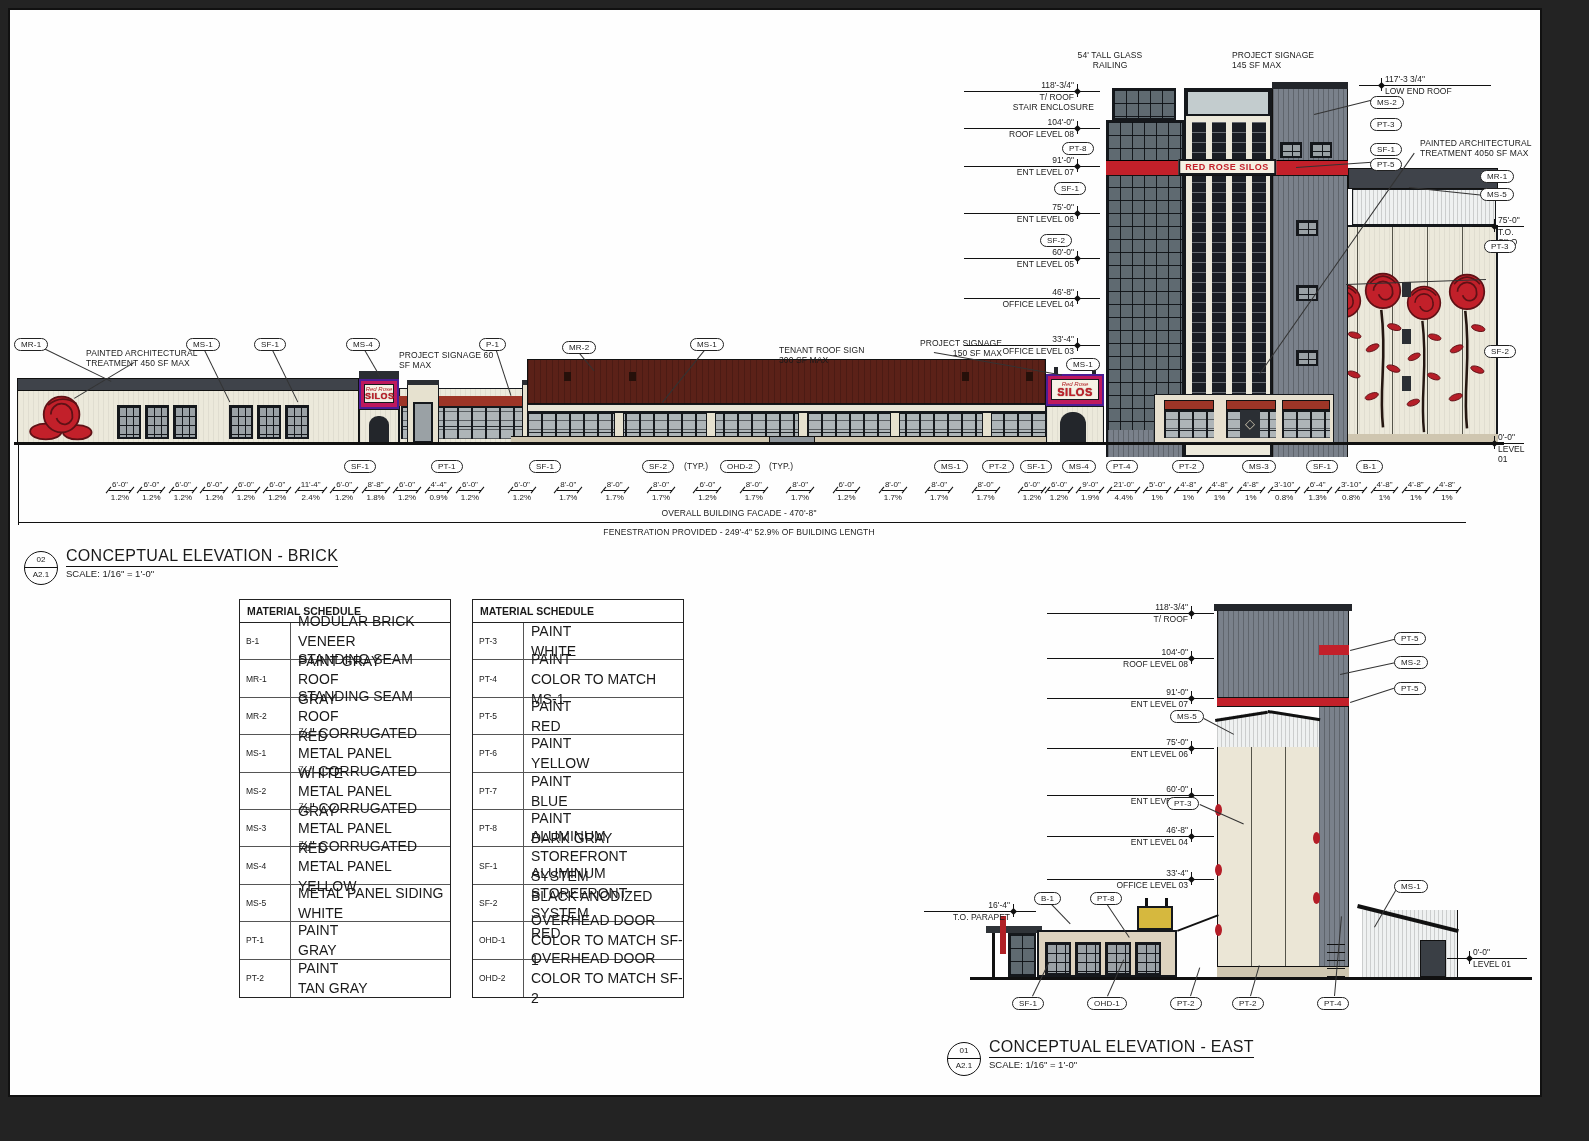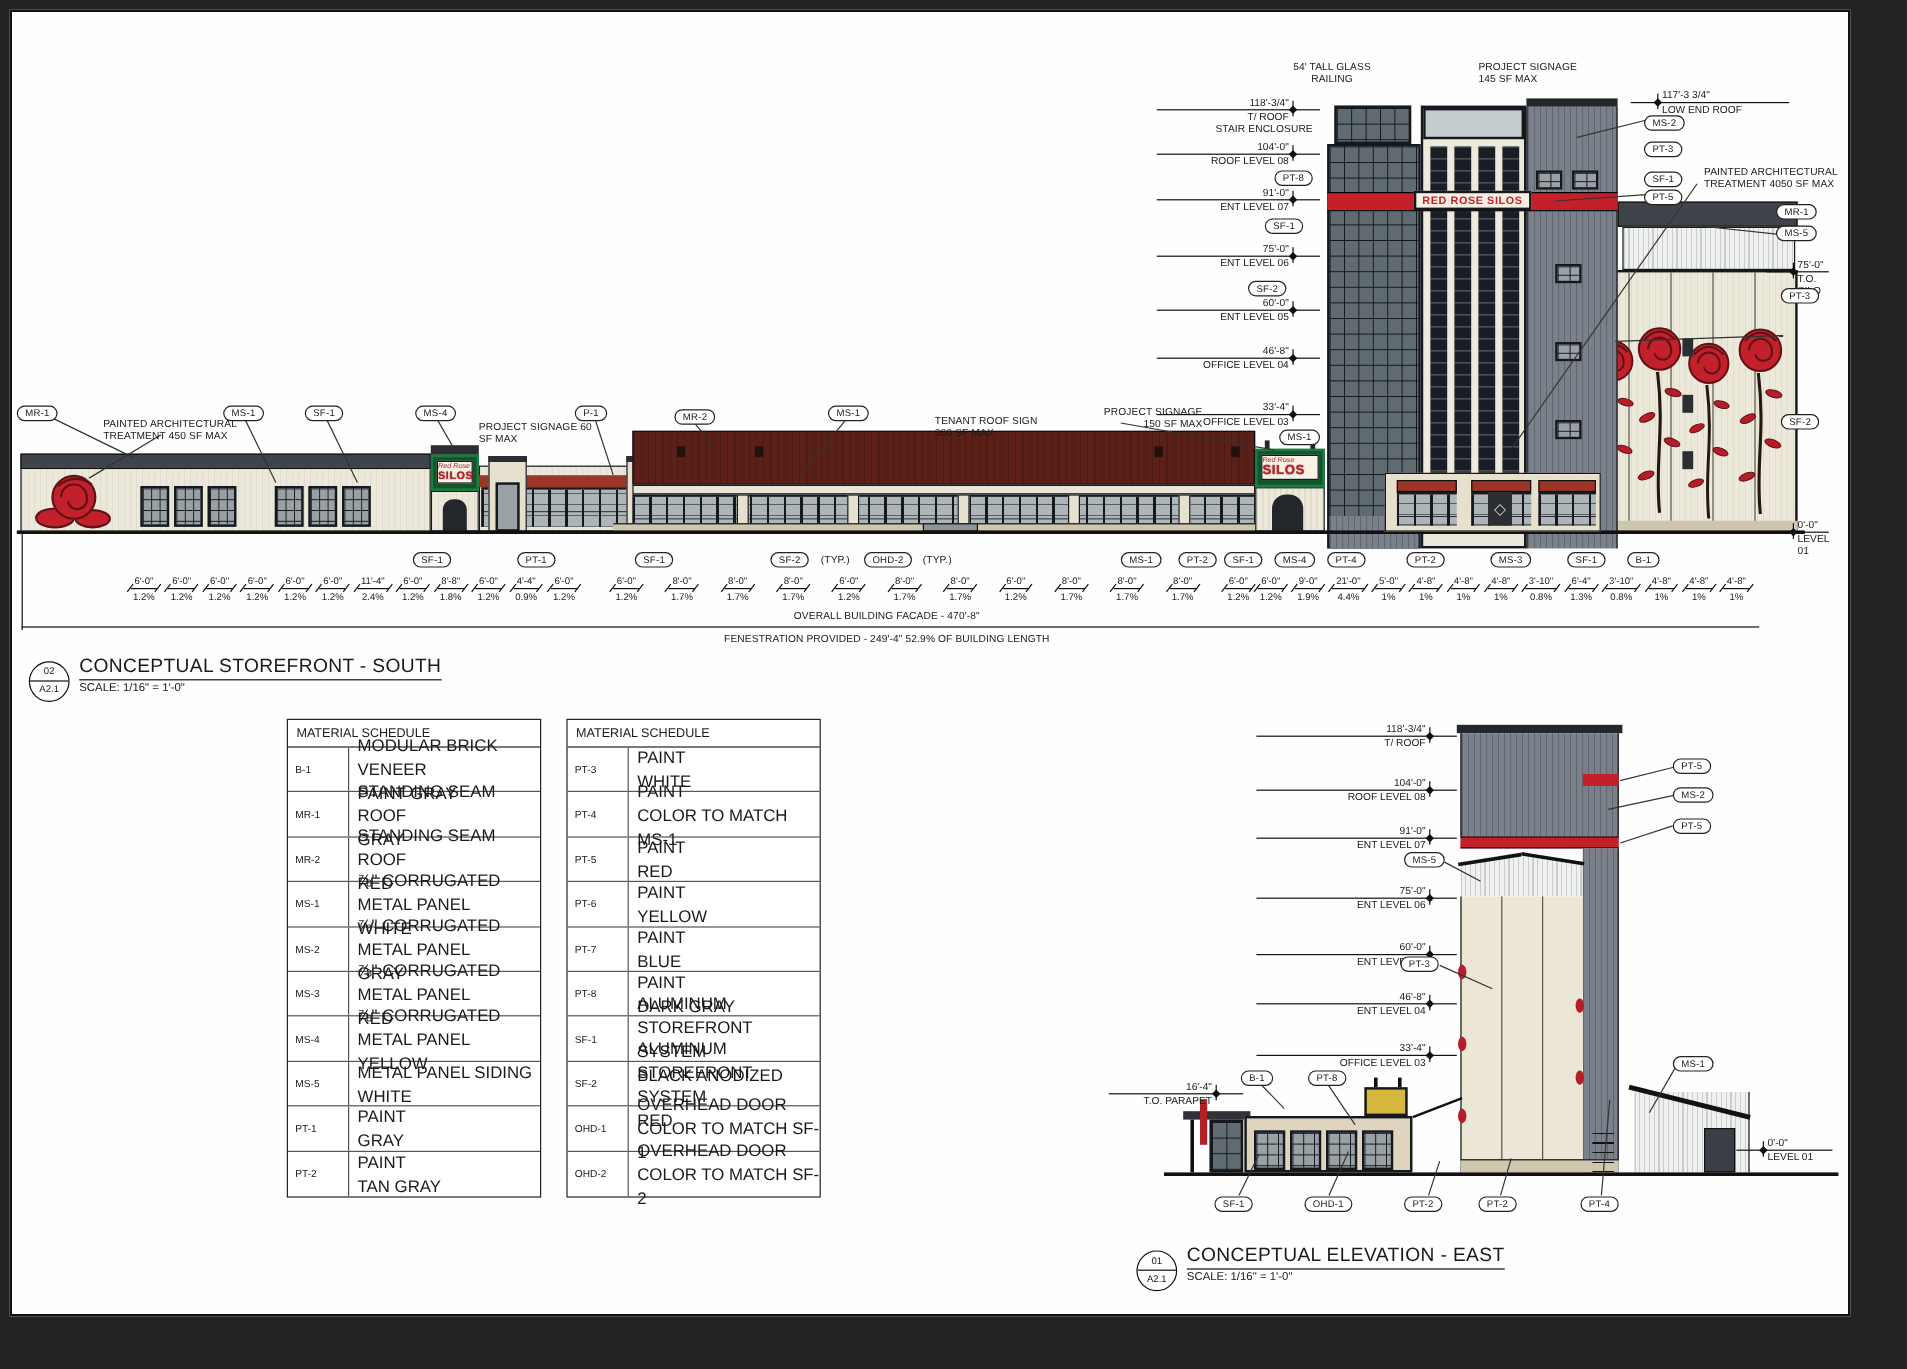--- a/index.html
+++ b/index.html
@@ -42,27 +42,27 @@
   repeating-linear-gradient(0deg,rgba(20,24,28,.55) 0 1px,transparent 1px 9px);
   background-position:0 18px,0 0,0 0;background-size:100% 100%,100% 100%,100% 100%}
 .tblock{position:absolute;z-index:8}
 .tcirc{position:absolute;left:0;top:4px;width:32px;height:32px;border:1.5px solid #111;border-radius:50%;text-align:center}
 .tcirc .n{display:block;font-size:8px;line-height:15px;border-bottom:1px solid #111}
 .tcirc .s{display:block;font-size:8px;line-height:14px}
 .ttl{margin-left:42px}
 .ttl .t{display:block;font-size:16px;letter-spacing:.3px;border-bottom:1.5px solid #111;padding-bottom:1px;white-space:nowrap}
 .ttl .sc{display:block;font-size:9.5px;padding-top:1px}
 .mtable{position:absolute;width:210px;background:#fff;border:1.5px solid #222;z-index:7}
-.mt-title{font-weight:normal;font-size:10.5px;padding:5px 7px;border-bottom:1.5px solid #222}
+.mt-title{font-weight:bold;font-size:10.5px;padding:5px 7px;border-bottom:1.5px solid #222}
 .mrow{display:flex;border-bottom:1px solid #555;height:37.4px;box-sizing:border-box}
 .mrow:last-child{border-bottom:none}
 .mcode{width:44px;min-width:44px;border-right:1px solid #555;font-size:8.5px;display:flex;align-items:center;padding-left:6px}
 .mdesc{flex:1;font-size:14px;line-height:20px;display:flex;align-items:center;padding-left:7px;white-space:pre-line}
 .gline{position:absolute;background:#111}
-.sign-y{position:absolute;background:#14532d;border:2px solid #15803d;box-sizing:border-box;text-align:left;z-index:3}
+.sign-y{position:absolute;background:#be185d;border:2px solid #4c1d95;box-sizing:border-box;text-align:center;z-index:3}
 .sign-y .inner{margin:3px;background:#f6f2e6;border:1px solid #15181c;padding:1px 0}
 .sign-y .scr{display:block;font-size:6px;color:#b02025;font-style:italic;line-height:6px}
 .sign-y .big{display:block;font-size:11px;font-weight:bold;color:#c3202a;line-height:11px;letter-spacing:.5px;text-shadow:0 0 1px #5f1116}
 .foodhall{position:absolute;z-index:3;color:#d9b53e;font-weight:bold;font-size:27px;letter-spacing:9px;
   text-shadow:1px 1px 0 #26100a,-1px -1px 0 #26100a,1px -1px 0 #26100a,-1px 1px 0 #26100a;white-space:nowrap}
 .bandsign{position:absolute;z-index:3;background:#c3202a;border-top:1px solid #000000;border-bottom:1px solid #111}
 .bandsign .bx{position:absolute;left:50%;top:-2px;transform:translateX(-50%);background:#f4efe2;border:2px solid #15181c;
   color:#c3202a;font-weight:bold;font-size:9px;line-height:12px;padding:0 5px;white-space:nowrap;letter-spacing:.5px}
 </style>
 </head>
@@ -494,21 +494,21 @@
   <div class="note" style="left:0;top:485px;width:1450px;text-align:center">FENESTRATION PROVIDED - 249'-4" 52.9% OF BUILDING LENGTH</div>
 </div>
 
 
 <div class="tblock" style="left:14px;top:537px">
   <span class="tcirc">
     <span class="n">02</span>
     <span class="s">A2.1</span>
   </span>
   <span class="ttl" style="display:inline-block">
-    <span class="t">CONCEPTUAL STOREFRONT - SOUTH</span>
+    <span class="t">CONCEPTUAL ELEVATION - BRICK</span>
     <span class="sc">SCALE: 1/16" = 1'-0"</span>
   </span>
 </div>
 
 
 <div class="mtable" style="left:229px;top:589px">
   <div class="mt-title">MATERIAL SCHEDULE</div>
   <div>
 
   <div class="mrow">

